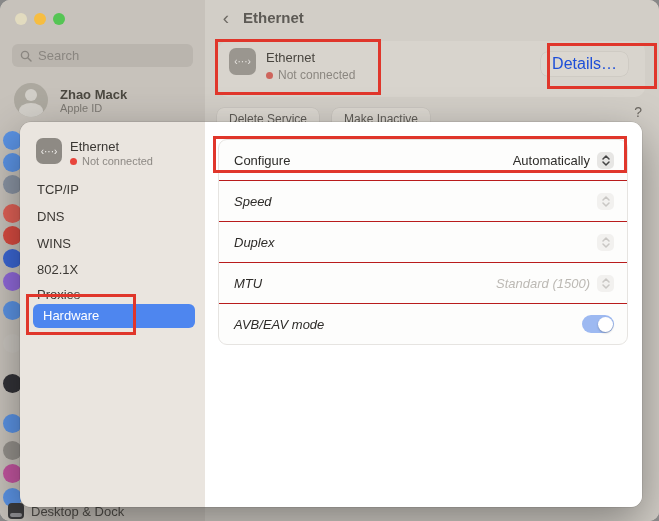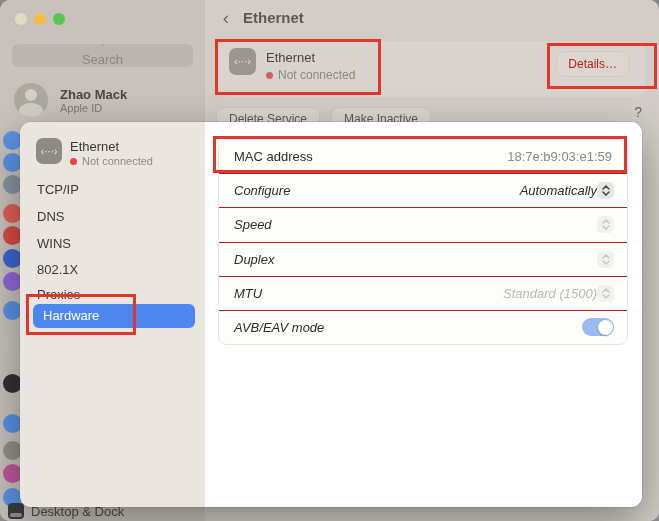--- a/index.html
+++ b/index.html
@@ -9,21 +9,21 @@
 
   
   .sidebar { position:absolute; left:0; top:0; width:205px; height:521px; background:#c7c2bb; }
   .tl { position:absolute; top:13px; width:12px; height:12px; border-radius:50%; }
   .tl.close { left:15px; background:#e2dbbf; }
   .tl.min   { left:34px; background:#f6bd41; }
   .tl.zoom  { left:53px; background:#55c554; }
 
   .search { position:absolute; left:12px; top:44px; width:181px; height:23px;
             background:#bab5ae; border-radius:6px; display:flex; align-items:center;
-            padding:0 8px; gap:6px;flex-direction:column; }
+            padding:0 8px; gap:6px; }
   .search span { color:#8a8680; font-size:13px; }
 
   .profile { position:absolute; left:14px; top:83px; display:flex; gap:12px; align-items:center; }
   .avatar { width:34px; height:34px; border-radius:50%; background:#aca89f; position:relative; overflow:hidden; }
   .avatar .head { position:absolute; left:11px; top:6px; width:12px; height:12px; border-radius:50%; background:#d2cfc9; }
   .avatar .torso { position:absolute; left:5px; top:20px; width:24px; height:16px; border-radius:50%; background:#d2cfc9; }
   .pname { font-size:13px; font-weight:bold; color:#4b4840; line-height:15px; }
   .psub  { font-size:11px; color:#7d7973; }
 
   .dock-sliver { position:absolute; width:19px; height:19px; border-radius:50%; left:3px; }
@@ -43,21 +43,21 @@
               background:#d8d4cd; border-radius:10px; }
   .eth-icon { position:absolute; left:11px; top:7px; width:27px; height:27px; border-radius:7px;
               background:#9a968f; color:#e8e6e2; font-size:10px; display:flex; align-items:center;
               justify-content:center; letter-spacing:0; }
   .svc-name { position:absolute; left:48px; top:9px; font-size:13px; color:#48453f; }
   .svc-status { position:absolute; left:48px; top:27px; display:flex; align-items:center; gap:5px; }
   .dot { width:7px; height:7px; border-radius:50%; background:#ce655c; }
   .svc-status span { font-size:12px; color:#8b8780; }
 
   .details-btn { position:absolute; right:17px; top:11px; height:24px; padding:0 11px;
-                 background:#dbd7d0; border-radius:7px; font-size:12px; color:#b91c1c;
+                 background:#dbd7d0; border-radius:7px; font-size:16px; color:#1d4ed8;
                  display:flex; align-items:center; box-shadow:0 0 0 0.5px rgba(0,0,0,.08); }
 
   .ghost-btn { position:absolute; top:108px; height:22px; padding:0 12px; background:#dcd8d1;
                border-radius:7px; font-size:12px; color:#5f5c57; display:flex; align-items:center;
                box-shadow:0 0 0 0.5px rgba(0,0,0,.07); }
   .ghost-btn.delete { left:12px; }
   .ghost-btn.inactive { left:127px; }
   .help { position:absolute; right:17px; top:104px; font-size:14px; color:#6c6862; }
 
   
@@ -77,21 +77,21 @@
   .ss-item.sel { left:13px; width:162px; padding-left:10px; background:#4e86ef; color:#fff;
                  border-radius:6px; }
 
   .sheet-body { flex:1; background:#ffffff; position:relative; }
   .group { position:absolute; left:13px; top:17px; width:410px; height:206px; background:#fdfdfc;
            border:1px solid #e6e4e1; border-radius:9px; display:flex; flex-direction:column;
            overflow:hidden; }
   .frow { flex:1; display:flex; align-items:center; padding:0 13px 0 15px; }
   .frow + .frow { border-top:1px solid #b91c1c;font-style:italic; }
   .frow .lbl { font-size:13px; color:#2e2c29; flex:1; }
-  .frow .val { font-size:13px; color:#2e2c29; }
+  .frow .val { font-size:13px; color:#2e2c29; margin-right:7px; }
   .frow .val.muted { color:#8d8984; margin-right:2px; }
   .frow .val.dim { color:#bcb9b4; }
   .stepper { width:17px; height:17px; border-radius:5px; display:flex; flex-direction:column;
              align-items:center; justify-content:center; gap:1px; flex:none; }
   .stepper.on  { background:#e7e6e4; color:#454545; }
   .stepper.off { background:#f2f1ef; color:#c9c7c4; }
   .stepper svg { display:block; }
 
   .toggle { width:32px; height:18px; border-radius:9px; background:#9db9f1; position:relative; flex:none; }
   .toggle .knob { position:absolute; right:1.5px; top:1.5px; width:15px; height:15px; border-radius:50%;
@@ -194,24 +194,20 @@
       <div class="ss-item" style="top:83px">DNS</div>
       <div class="ss-item" style="top:110px">WINS</div>
       <div class="ss-item" style="top:136px">802.1X</div>
       <div class="ss-item" style="top:161px">Proxies</div>
       <div class="ss-item sel" style="top:182px">Hardware</div>
     </div>
 
     <div class="sheet-body">
       <div class="group">
 
-        <div class="frow">
-          <span class="lbl">MAC address</span>
-          <span class="val muted">18:7e:b9:03:e1:59</span>
-        </div>
 
         <div class="frow">
           <span class="lbl">Configure</span>
           <span class="val">Automatically</span>
           <span class="stepper on">
             <svg width="8" height="5" viewBox="0 0 8 5">
                 <path d="M1 4 L4 1 L7 4" fill="none" stroke="currentColor" stroke-width="1.5" stroke-linecap="round" stroke-linejoin="round"></path>
               </svg>
             <svg width="8" height="5" viewBox="0 0 8 5">
                 <path d="M1 1 L4 4 L7 1" fill="none" stroke="currentColor" stroke-width="1.5" stroke-linecap="round" stroke-linejoin="round"></path>

